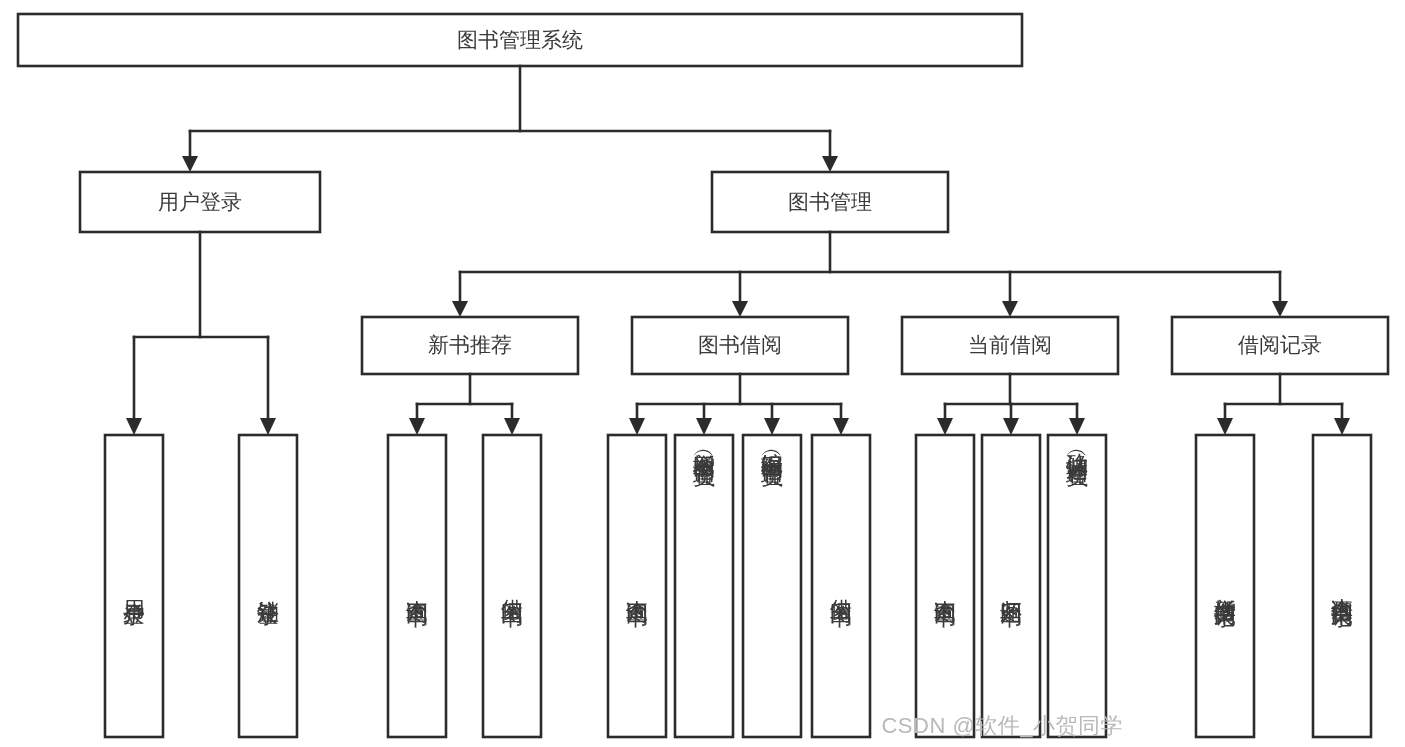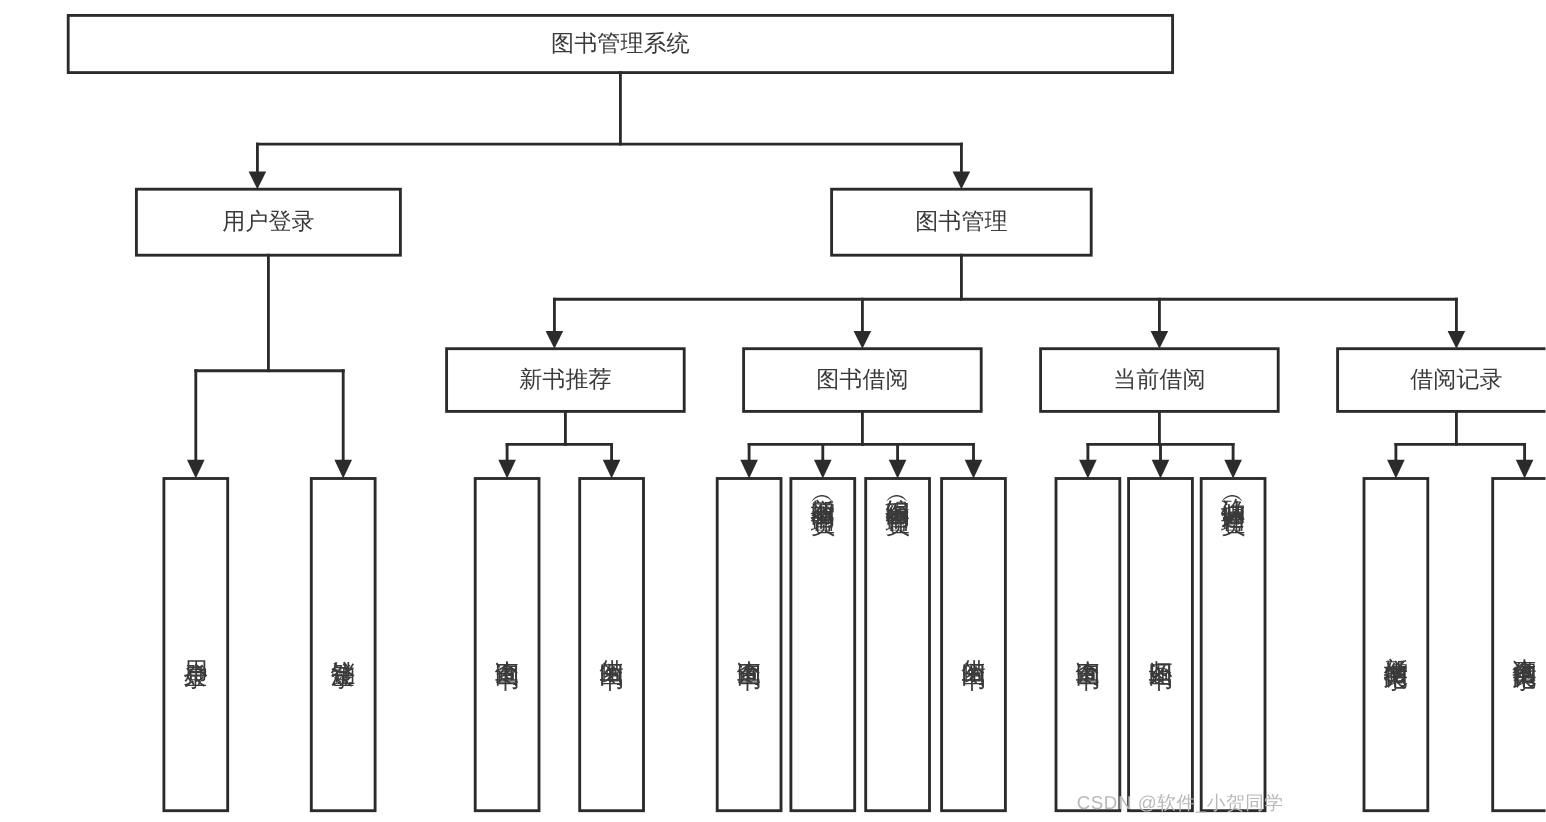--- a/index.html
+++ b/index.html
@@ -13,21 +13,20 @@
     font-family: "Liberation Sans", "DejaVu Sans", sans-serif;
     overflow: hidden;
     position: relative;
   }
   #diagram-root {
     position: absolute;
     left: 0;
     top: 0;
     width: 1131px;
     height: 747px;
-    margin-left: 44px;
   }
   svg#tree-svg {
     position: absolute;
     left: 0;
     top: 0;
     width: 1405px;
     height: 747px;
     display: block;
   }
   .node-box {
@@ -68,21 +67,21 @@
     color: #3a3a3a;
     letter-spacing: 2px;
     white-space: nowrap;
     text-align: center;
   }
   .watermark {
     position: absolute;
     right: 8px;
     bottom: 6px;
     font-family: "Liberation Sans", "DejaVu Sans", sans-serif;
-    font-size: 17px;
+    font-size: 22px;
     color: #b9b9b9;
     white-space: nowrap;
     letter-spacing: 0.5px;
   }
 </style>
 </head>
 <body>
 
 <div id="diagram-root">
 

